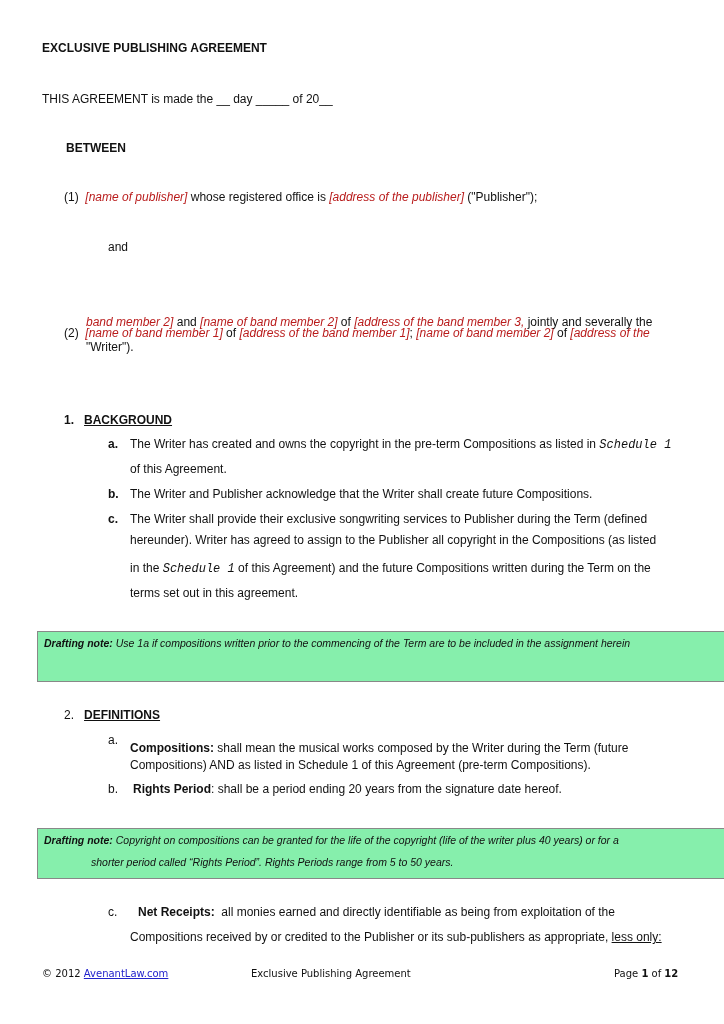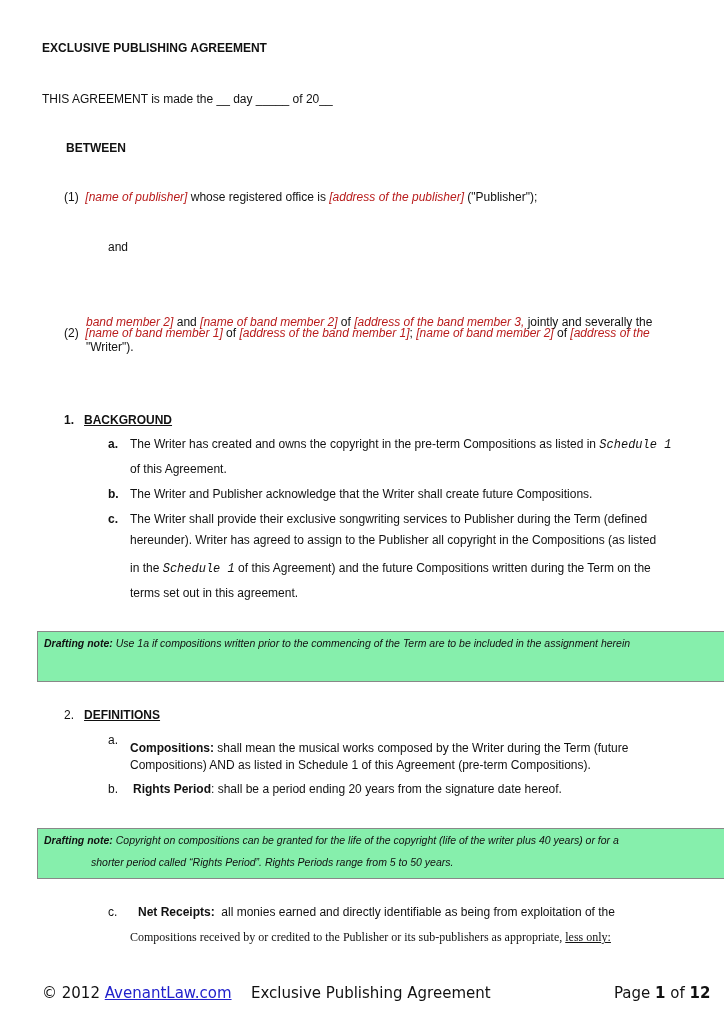--- a/index.html
+++ b/index.html
@@ -13,21 +13,21 @@
   .i { font-style: italic; font-family: Liberation Mono, monospace; }
   .u { text-decoration: underline; }
   .red { color: #b91c1c; font-style: italic; }
   .title { font-weight: bold; font-size: 12px; }
   .note {
     position: absolute; left: 37px; width: 716px;
     background: #86efac; border: 1px solid #888;
     box-sizing: border-box; font-style: italic; font-size: 10.5px;
   }
   .note .l { position: absolute; white-space: nowrap; }
-  .footer { font-family: "DejaVu Sans", sans-serif; font-size: 15px; margin-top: 16px; }
+  .footer { font-family: "DejaVu Sans", sans-serif; font-size: 10px; }
   .link { color: #2222cc; text-decoration: underline; }
 </style>
 </head>
 <body>
 
 <div class="abs title" style="left:42px; top:41px;">EXCLUSIVE PUBLISHING AGREEMENT</div>
 
 <div class="abs" style="left:42px; top:92px;">THIS AGREEMENT is made the __ day _____ of 20__</div>
 
 <div class="abs b" style="left:42px; top:141px;padding-left:24px;">BETWEEN</div>
@@ -94,21 +94,21 @@
   <div class="l" style="left:6px; top:5px;">
     <span class="b">Drafting note:</span><span> Copyright on compositions can be granted for the life of the copyright (life of the writer plus 40 years) or for a</span>
   </div>
   <div class="l" style="left:45px; top:27px;margin-left:8px;">shorter period called “Rights Period”. Rights Periods range from 5 to 50 years.</div>
 </div>
 
 <div class="abs" style="left:108px; top:905px;">c.</div>
 <div class="abs" style="left:130px; top:905px;padding-left:8px;">
   <span class="b">Net Receipts:</span><span style="white-space:pre">  all monies earned and directly identifiable as being from exploitation of the</span>
 </div>
-<div class="abs" style="left:130px; top:930px;font-family:Liberation Serif, serif;">
+<div class="abs" style="left:130px; top:930px;">
   <span>Compositions received by or credited to the Publisher or its sub-publishers as appropriate, </span><span class="u">less only:</span>
 </div>
 
 <div class="abs footer" style="left:42px; top:968px;">
   <span>© 2012 </span><span class="link">AvenantLaw.com</span>
 </div>
 <div class="abs footer" style="left:251px; top:968px;">Exclusive Publishing Agreement</div>
 <div class="abs footer" style="left:614px; top:968px;">
   <span>Page </span><span class="b">1</span><span> of </span><span class="b">12</span>
 </div>

